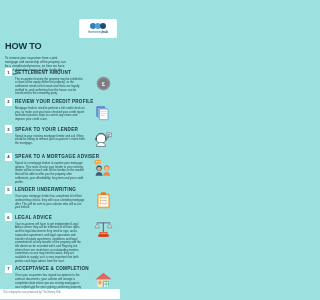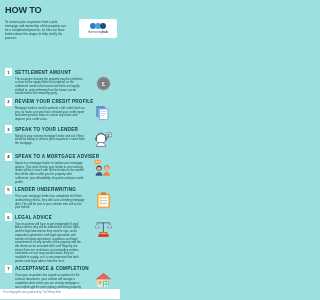--- a/index.html
+++ b/index.html
@@ -12,21 +12,21 @@
   }
   .page{width:120px;height:300px;position:relative;box-sizing:border-box;}
 
   
   .header{padding:6px 4px 0 5px;position:relative;height:68px;box-sizing:border-box;}
   .title{
     font-size:9.2px;line-height:9.6px;font-weight:bold;
     color:#16333f;letter-spacing:-0.2px;
     margin:0;width:72px;text-transform:uppercase;
   }
-  .title span{display:block;}
+  .title span{display:block;margin-top:36px;}
   .logo{
     position:absolute;right:3px;top:19px;
     width:38px;height:19px;background:#ffffff;border-radius:2px;
     display:flex;flex-direction:column;align-items:center;justify-content:center;
   }
   .logo-dots{display:flex;align-items:center;gap:0px;}
   .dot{width:6px;height:6px;border-radius:50%;margin:0 -0.6px;}
   .dot.b1{background:#2f7fc4;}
   .dot.b2{background:#4aa3dd;}
   .dot.b3{background:#1f4f78;}

